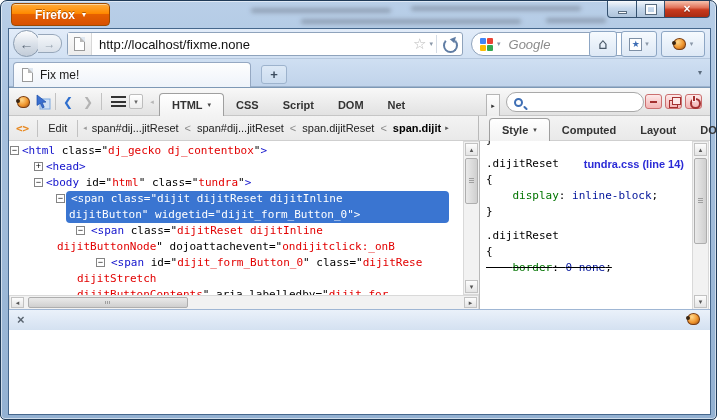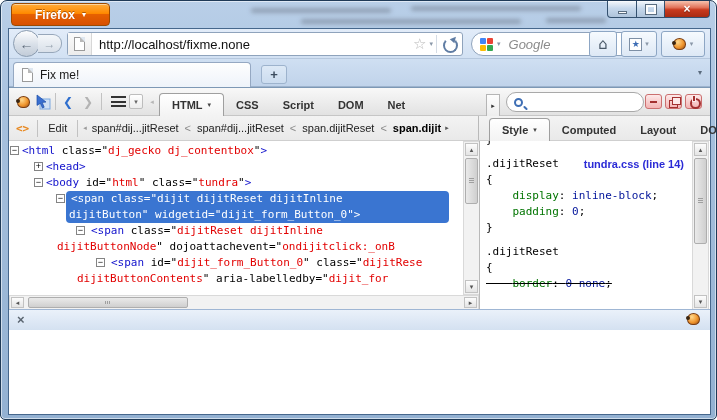--- a/index.html
+++ b/index.html
@@ -398,20 +398,23 @@
             <span class="ttext" style="left: 82px;"><span class="seg-tag">&lt;span</span><span class="seg-attr"> class="</span><span class="seg-val">dijitReset dijitInline</span></span>
           </div>
           <div class="trow">
             <span class="ttext" style="left: 48px;"><span class="seg-val">dijitButtonNode</span><span class="seg-attr">" dojoattachevent="</span><span class="seg-val">ondijitclick:_onB</span></span>
           </div>
           <div class="trow">
             <span class="exp" style="left: 87px;">−</span>
             <span class="ttext" style="left: 102px;"><span class="seg-tag">&lt;span</span><span class="seg-attr"> id="</span><span class="seg-val">dijit_form_Button_0</span><span class="seg-attr">" class="</span><span class="seg-val">dijitRese</span></span>
           </div>
           <div class="trow">
+            <span class="ttext" style="left: 68px;"><span class="seg-val">dijitStretch</span></span>
+          </div>
+          <div class="trow">
             <span class="ttext" style="left: 68px;"><span class="seg-val">dijitButtonContents</span><span class="seg-attr">" aria-labelledby="</span><span class="seg-val">dijit_for</span></span>
           </div>
         </div>
 
       <div class="sb sb-v" style="left:454px;top:53px;height:154px">
         <div class="sbbtn" style="left:1px;right:1px;top:1px;height:13px">▴</div>
         <div class="thumb" style="left:1px;right:1px;top:16px;height:46px">
             <span class="grip"></span>
           </div>
         <div class="sbbtn" style="left:1px;right:1px;bottom:1px;height:13px">▾</div>
@@ -426,21 +429,20 @@
       </div>
 
       <div class="panelborder-r"></div>
 
       <div class="stylepanel">
           <div class="sline clip">}</div>
           <div class="spacer8"></div>
           <div class="sline"><span class="cssfile">tundra.css (line 14)</span><span>.dijitReset</span></div>
           <div class="sline">{</div>
           <div class="sline"><span>&nbsp;&nbsp;&nbsp;&nbsp;<span class="pname">display</span>: <span class="pval">inline-block</span>;</span></div>
-          <div class="sline"><span>&nbsp;&nbsp;&nbsp;&nbsp;<span class="pname">padding</span>: <span class="pval">0</span>;</span></div>
           <div class="sline">}</div>
           <div class="spacer8"></div>
           <div class="sline"><span>.dijitReset</span></div>
           <div class="sline">{</div>
           <div class="sline"><span class="struck">&nbsp;&nbsp;&nbsp;&nbsp;<span class="pname">border</span>: <span class="pval">0 none</span>;</span></div>
         </div>
 
       <div class="sb sb-v" style="right:1px;top:53px;height:169px">
         <div class="sbbtn" style="left:1px;right:1px;top:1px;height:13px">▴</div>
         <div class="thumb" style="left:1px;right:1px;top:16px;height:86px">

